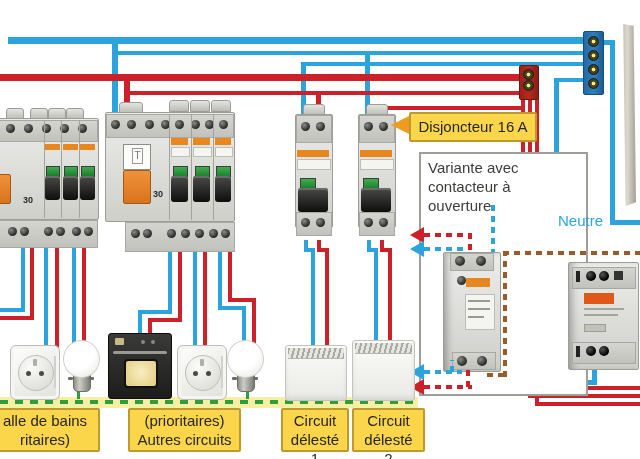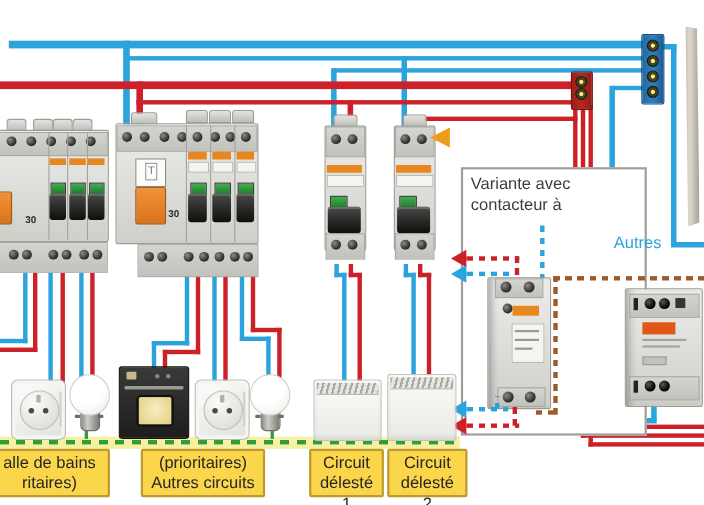--- a/index.html
+++ b/index.html
@@ -260,20 +260,21 @@
     <div class="onwin" style="left:5px;top:76px;width:14px;height:10px;"></div>
     <div class="lever" style="left:3px;top:86px;width:30px;height:24px;"></div>
     <div class="mdark" style="left:1px;top:110px;width:34px;height:22px;"></div>
     <div class="scr" style="left:6px;top:116px;width:9px;height:9px;"></div>
     <div class="scr" style="left:21px;top:116px;width:9px;height:9px;"></div>
   </div>
 
   <div class="vbox" style="left:419px;top:152px;width:165px;height:240px;"></div>
   <div class="vtext" style="left:428px;top:177px;">contacteur à</div>
   <div class="vtext" style="left:428px;top:158px;">Variante avec</div>
+  <div class="vtext" style="left:428px;top:196px;">ouverture</div>
 
   <div class="dashV-b" style="left:491px;top:205px;height:50px;"></div>
   <div class="dashH-r" style="left:424px;top:233px;width:48px;"></div>
   <div class="arrL" style="left:410px;top:227px;border-width:8px 14px 8px 0;border-color:transparent var(--c-red) transparent transparent;"></div>
   <div class="dashV-r" style="left:468px;top:233px;height:28px;"></div>
   <div class="dashH-b" style="left:424px;top:247px;width:41px;"></div>
   <div class="arrL" style="left:410px;top:241px;border-width:8px 14px 8px 0;border-color:transparent var(--c-blue) transparent transparent;"></div>
   <div class="wb" style="left:463px;top:260px;width:32px;height:4px;"></div>
   <div class="wb" style="left:463px;top:260px;width:4px;height:12px;"></div>
 
@@ -358,23 +359,26 @@
   <div class="bulbglass" style="left:227px;top:340px;width:35px;height:36px;"></div>
 
   <div class="heater" style="left:285px;top:345px;width:60px;height:54px;">
     <div class="grille" style="left:2px;top:2px;width:56px;height:10px;"></div>
   </div>
 
   <div class="heater" style="left:352px;top:340px;width:61px;height:59px;">
     <div class="grille" style="left:2px;top:2px;width:57px;height:10px;"></div>
   </div>
 
+  <div class="ylabel" style="left:409px;top:112px;width:112px;height:24px;line-height:24px;">
+    <span>Disjoncteur 16 A</span>
+  </div>
   <div class="arrL" style="left:391px;top:116px;border-width:9px 18px 9px 0;border-color:transparent var(--c-orangeArrow) transparent transparent;"></div>
 
-  <div class="neutre" style="left:558px;top:213px;">Autres</div>
+  <div class="neutre" style="left:558px;top:213px;">Neutre</div>
 
   <div class="ylabel" style="left:-10px;top:408px;width:94px;height:38px;">
     <div>alle de bains</div>
     <div>ritaires)</div>
   </div>
   <div class="ylabel" style="left:128px;top:408px;width:97px;height:38px;">
     <div>(prioritaires)</div>
     <div>Autres circuits</div>
   </div>
   <div class="ylabel" style="left:281px;top:408px;width:52px;height:38px;">

